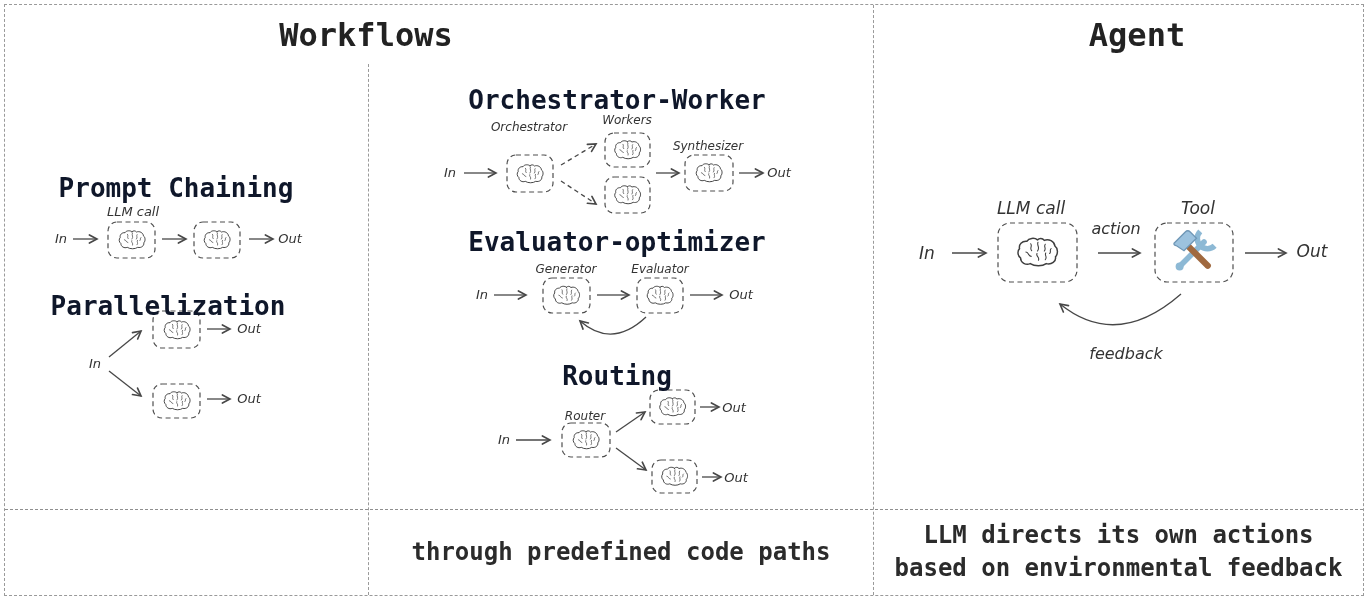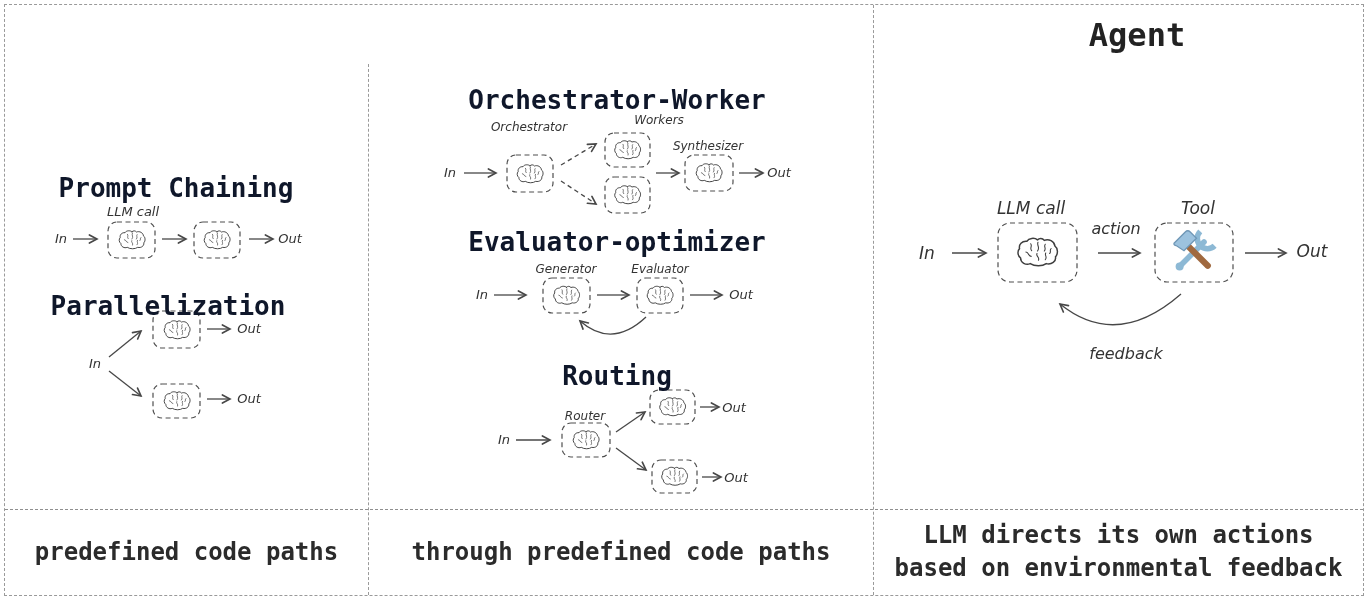--- a/index.html
+++ b/index.html
@@ -110,38 +110,39 @@
       <use href="#brain" x="552.5" y="284.5" width="28" height="22"></use>
       <use href="#brain" x="646" y="284.5" width="28" height="22"></use>
       <use href="#brain" x="572" y="429" width="28" height="22"></use>
       <use href="#brain" x="658.5" y="396" width="28" height="22"></use>
       <use href="#brain" x="660.5" y="465.5" width="28" height="22"></use>
       <use href="#brain" x="1016" y="236" width="43" height="33"></use>
     </g>
     <use href="#tool" x="1169" y="227" width="50" height="50"></use>
   </svg>
 
+  <div class="sec-title" style="left:366px;top:16px;">Workflows</div>
   <div class="sec-title" style="left:1137px;top:16px;">Agent</div>
 
   <div class="dg-title" style="left:176px;top:173px;">Prompt Chaining</div>
   <div class="dg-title" style="left:168px;top:291px;">Parallelization</div>
   <div class="dg-title" style="left:617px;top:85px;">Orchestrator-Worker</div>
   <div class="dg-title" style="left:617px;top:227px;">Evaluator-optimizer</div>
   <div class="dg-title" style="left:617px;top:361px;">Routing</div>
 
   <div class="lbl hw13" style="left:133px;top:204px;">LLM call</div>
   <div class="lbl hw13" style="left:61px;top:231px;">In</div>
   <div class="lbl hw13" style="left:290px;top:231px;">Out</div>
 
   <div class="lbl hw13" style="left:95px;top:356px;">In</div>
   <div class="lbl hw13" style="left:249px;top:321px;">Out</div>
   <div class="lbl hw13" style="left:249px;top:391px;">Out</div>
 
   <div class="lbl hw12" style="left:529px;top:120px;">Orchestrator</div>
-  <div class="lbl hw12" style="left:627px;top:113px;margin-left:32px;">Workers</div>
+  <div class="lbl hw12" style="left:627px;top:113px;">Workers</div>
   <div class="lbl hw12" style="left:708px;top:139px;">Synthesizer</div>
   <div class="lbl hw13" style="left:450px;top:165px;">In</div>
   <div class="lbl hw13" style="left:779px;top:165px;">Out</div>
 
   <div class="lbl hw12" style="left:566px;top:262px;">Generator</div>
   <div class="lbl hw12" style="left:660px;top:262px;">Evaluator</div>
   <div class="lbl hw13" style="left:482px;top:287px;">In</div>
   <div class="lbl hw13" style="left:741px;top:287px;">Out</div>
 
   <div class="lbl hw12" style="left:585px;top:409px;">Router</div>
@@ -150,21 +151,20 @@
   <div class="lbl hw13" style="left:736px;top:470px;">Out</div>
 
   <div class="lbl hw17" style="left:1031px;top:198px;">LLM call</div>
   <div class="lbl hw17" style="left:1198px;top:198px;">Tool</div>
   <div class="lbl hw16" style="left:1116px;top:219px;">action</div>
   <div class="lbl hw17" style="left:927px;top:243px;">In</div>
   <div class="lbl hw17" style="left:1312px;top:241px;">Out</div>
   <div class="lbl hw16" style="left:1126px;top:344px;">feedback</div>
 
   <div class="caption" style="left:6px;top:511px;width:361px;height:82px;">
-    <span>predefined code paths</span>
   </div>
   <div class="caption" style="left:369px;top:511px;width:504px;height:82px;">
     <span>through predefined code paths</span>
   </div>
   <div class="caption" style="left:875px;top:511px;width:487px;height:82px;">
     <span>LLM directs its own actions</span>
     <span>based on environmental feedback</span>
   </div>
 
 </div>

